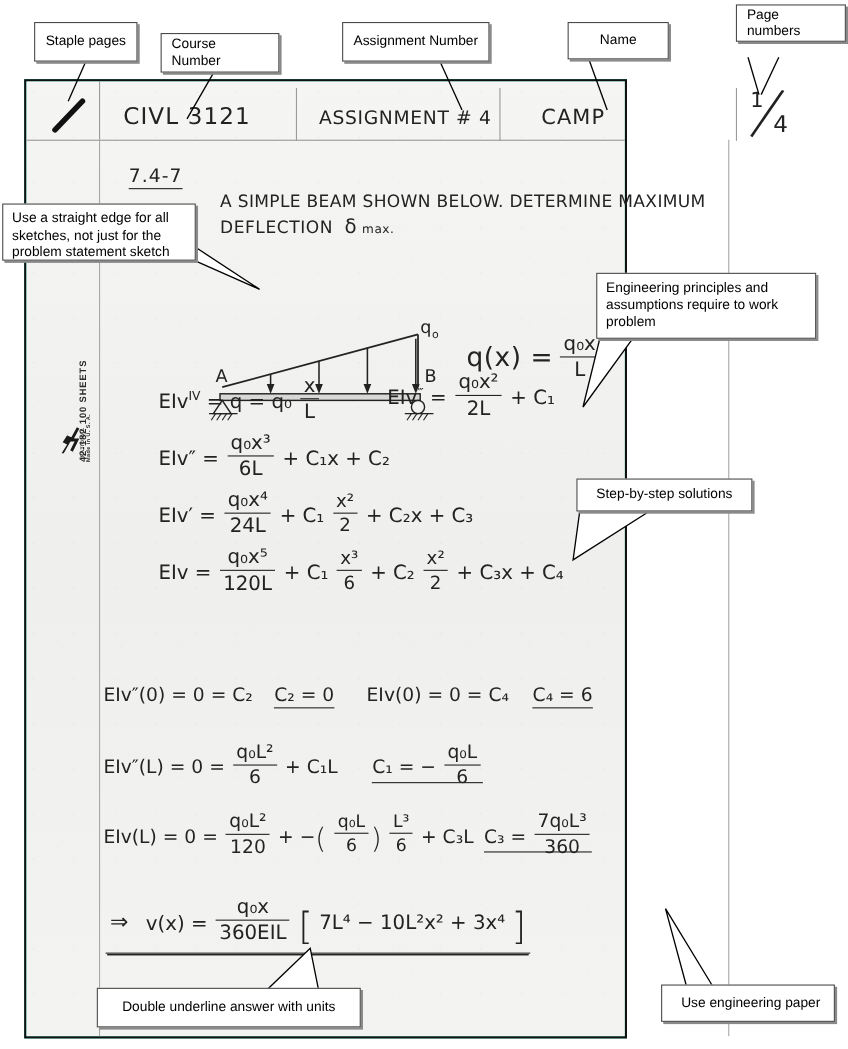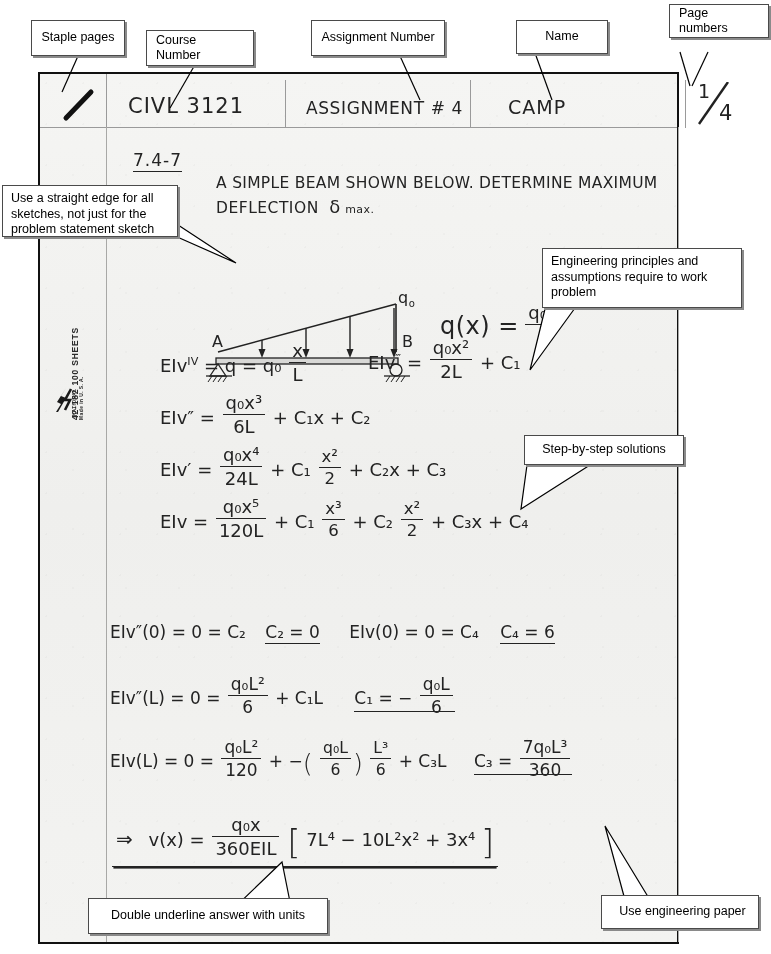--- a/index.html
+++ b/index.html
@@ -9,22 +9,22 @@
   body {
     width: 771px; height: 954px;
     position: relative;
     overflow: hidden;
     font-family: "Liberation Sans", sans-serif;
   }
 
   
   #sheet {
     position: absolute;
-    left: 38px; top: 72px;
-    width: 641px; height: 872px;
+    left: 22px; top: 72px;
+    width: 548px; height: 872px;
     background: #14b8a6;
     border: 2px solid #111;
     box-sizing: border-box;
   }
   #sheet-texture {
     position:absolute; inset:0;
     background:
       radial-gradient(circle at 17% 23%, rgba(0,0,0,0.025) 0 1px, transparent 1px),
       radial-gradient(circle at 62% 71%, rgba(0,0,0,0.02) 0 1px, transparent 1px),
       linear-gradient(180deg, #f5f5f3 0%, #efefed 50%, #f3f3f1 100%);
@@ -256,21 +256,21 @@
     </span>
   </div>
 
   <div style="position:absolute;left:70px;top:663px;font-family:'DejaVu Sans',sans-serif;color:#232323;font-size:17px;">
     <span>EIv(L) = 0 =</span>
     <span class="fr"><span class="n">q₀L²</span><span class="d">120</span></span>
     <span>+ −</span><span class="big">(</span>
     <span class="fr sm"><span class="n">q₀L</span><span class="d">6</span></span><span class="big">)</span>
     <span class="fr sm"><span class="n">L³</span><span class="d">6</span></span>
     <span>+ C₃L</span>
-    <span class="ul" style="margin-left:22px;padding-bottom:3px;">
+    <span class="ul" style="margin-left:4px;padding-bottom:3px;">
       <span>C₃ =</span>
       <span class="fr"><span class="n">7q₀L³</span><span class="d">360</span></span>
     </span>
   </div>
 
   <div style="position:absolute;left:72px;top:740px;font-family:'DejaVu Sans',sans-serif;color:#232323;font-size:18px;">
     <span class="dul" style="display:inline-block;padding:0 4px 4px 4px;">
       <span style="font-size:20px;">⇒</span>
       <span style="margin-left:10px;">v(x)  =</span>
       <span class="fr"><span class="n">q₀x</span><span class="d">360EIL</span></span>

